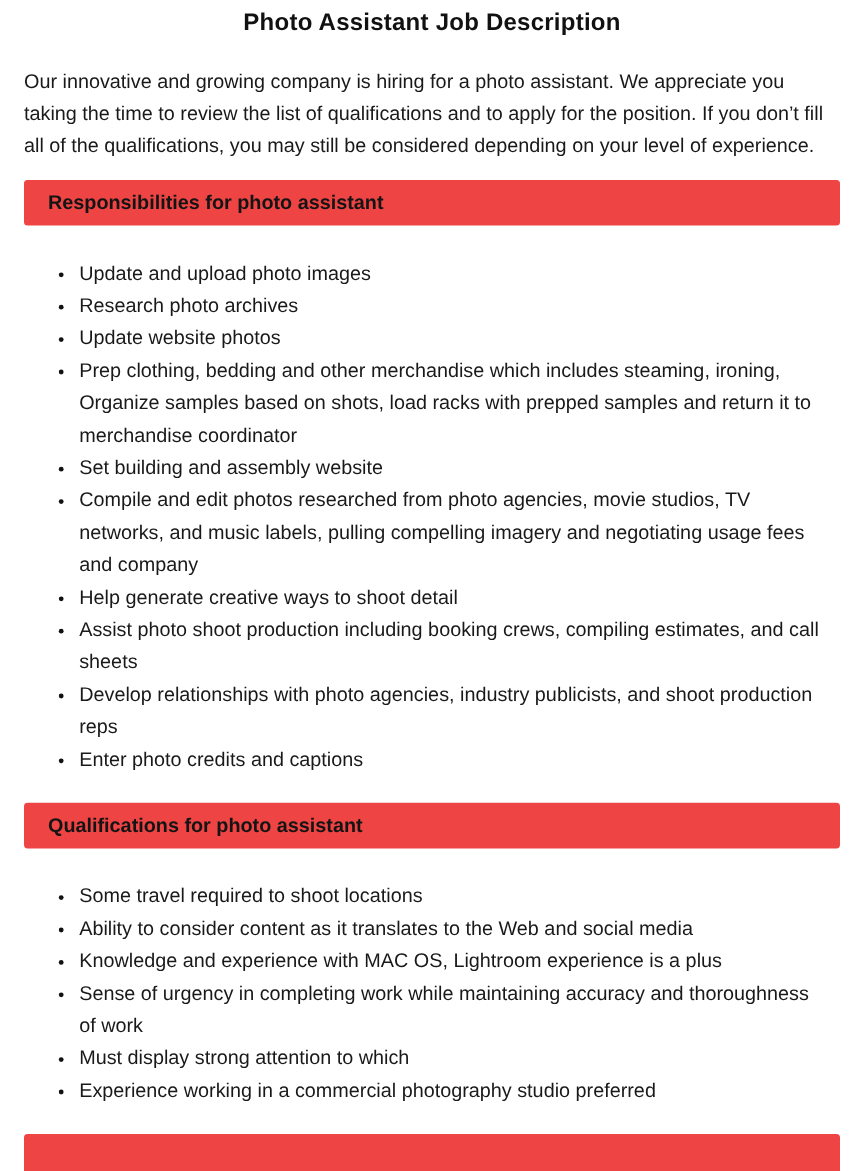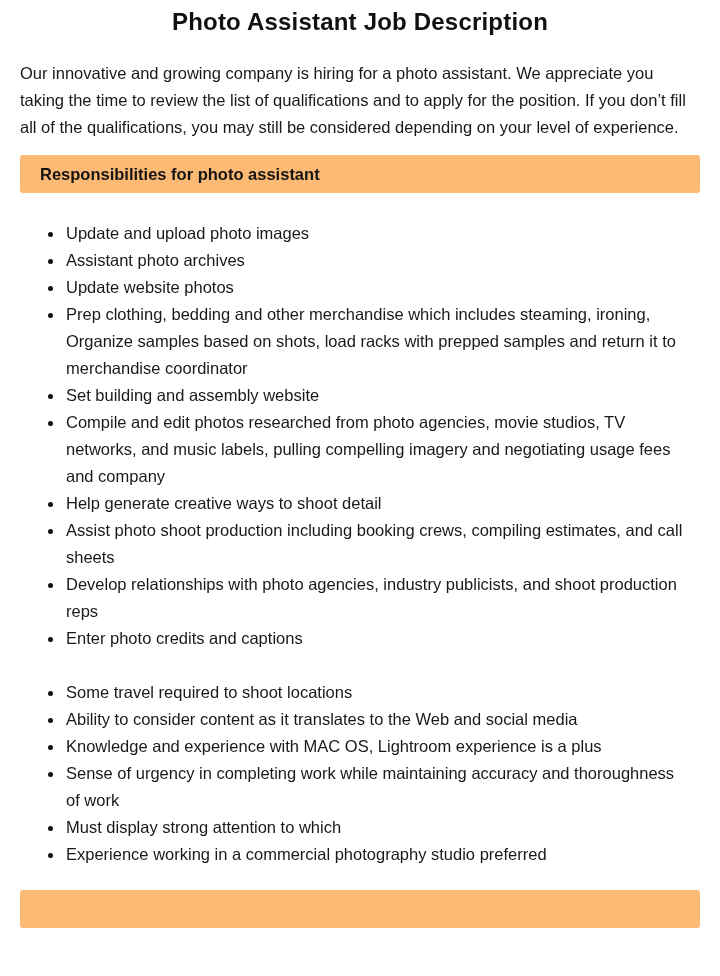--- a/index.html
+++ b/index.html
@@ -10,33 +10,33 @@
     overflow: hidden;
     background: #ffffff;
     color: #191919;
     font-family: "Liberation Sans", "DejaVu Sans", sans-serif;
     font-size: 16.5px;
   }
   .doc {
     padding: 6px 20px 0 20px;
   }
   .doc-title {
-    font-size: 24px;
+    font-size: 20px;
     font-weight: 700;
     text-align: center;
     color: #111111;
     margin: 2px 0 24px 0;
     letter-spacing: 0.2px;
   }
   .intro {
     line-height: 27px;
     margin: 0 0 14px 0;
   }
   .section-header {
-    background: #fdba74;
+    background: #ef4444;
     border-radius: 3px;
     height: 38px;
     line-height: 38px;
     padding: 0 20px;
     font-weight: 700;
     font-size: 16.5px;
     color: #141414;
   }
   ul.bullets {
     list-style: disc;
@@ -63,31 +63,34 @@
   <h1 class="doc-title">Photo Assistant Job Description</h1>
 
   <p class="intro">Our innovative and growing company is hiring for a photo assistant. We appreciate you taking the time to review the list of qualifications and to apply for the position. If you don’t fill all of the qualifications, you may still be considered depending on your level of experience.</p>
 
   <div class="section-header">
     <span>Responsibilities for photo assistant</span>
   </div>
 
   <ul class="bullets">
     <li>Update and upload photo images</li>
-    <li>Assistant photo archives</li>
+    <li>Research photo archives</li>
     <li>Update website photos</li>
     <li>Prep clothing, bedding and other merchandise which includes steaming, ironing, Organize samples based on shots, load racks with prepped samples and return it to merchandise coordinator</li>
     <li>Set building and assembly website</li>
     <li>Compile and edit photos researched from photo agencies, movie studios, TV networks, and music labels, pulling compelling imagery and negotiating usage fees and company</li>
     <li>Help generate creative ways to shoot detail</li>
     <li>Assist photo shoot production including booking crews, compiling estimates, and call sheets</li>
     <li>Develop relationships with photo agencies, industry publicists, and shoot production reps</li>
     <li>Enter photo credits and captions</li>
   </ul>
 
+  <div class="section-header">
+    <span>Qualifications for photo assistant</span>
+  </div>
 
   <ul class="bullets">
     <li>Some travel required to shoot locations</li>
     <li>Ability to consider content as it translates to the Web and social media</li>
     <li>Knowledge and experience with MAC OS, Lightroom experience is a plus</li>
     <li>Sense of urgency in completing work while maintaining accuracy and thoroughness of work</li>
     <li>Must display strong attention to which</li>
     <li>Experience working in a commercial photography studio preferred</li>
   </ul>
 

